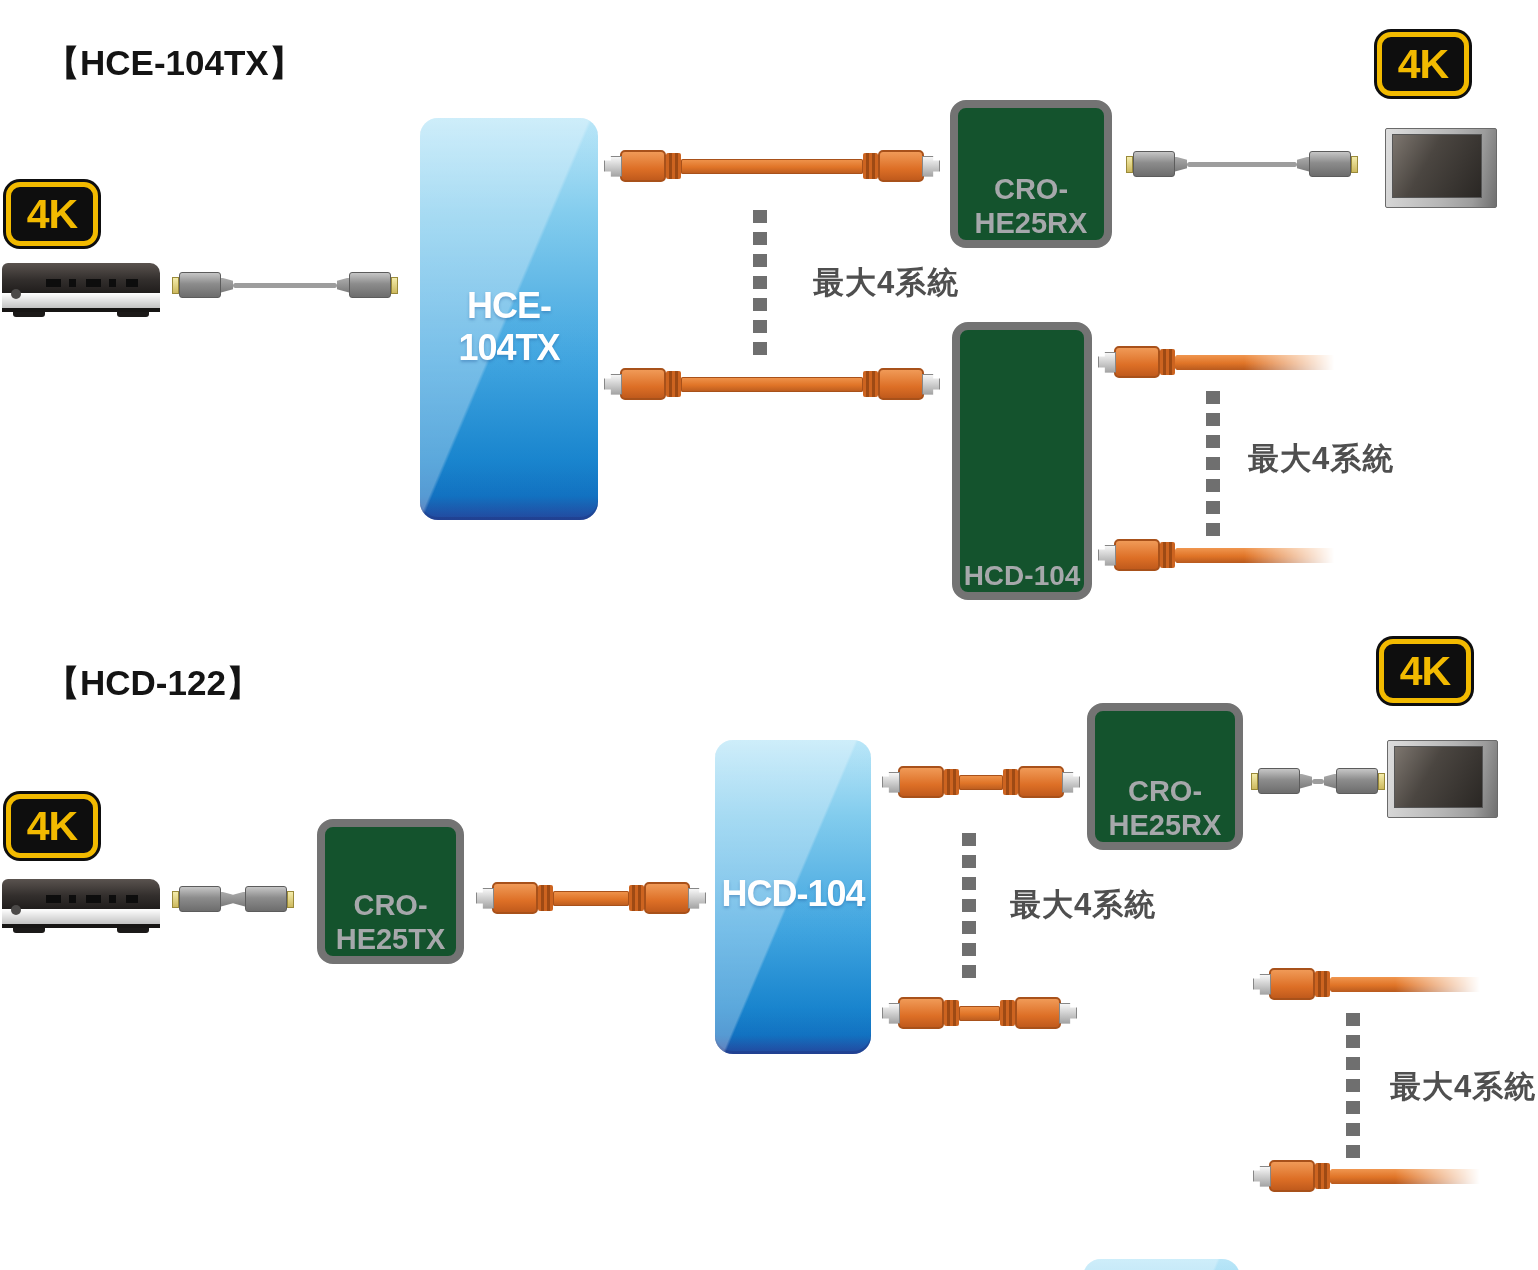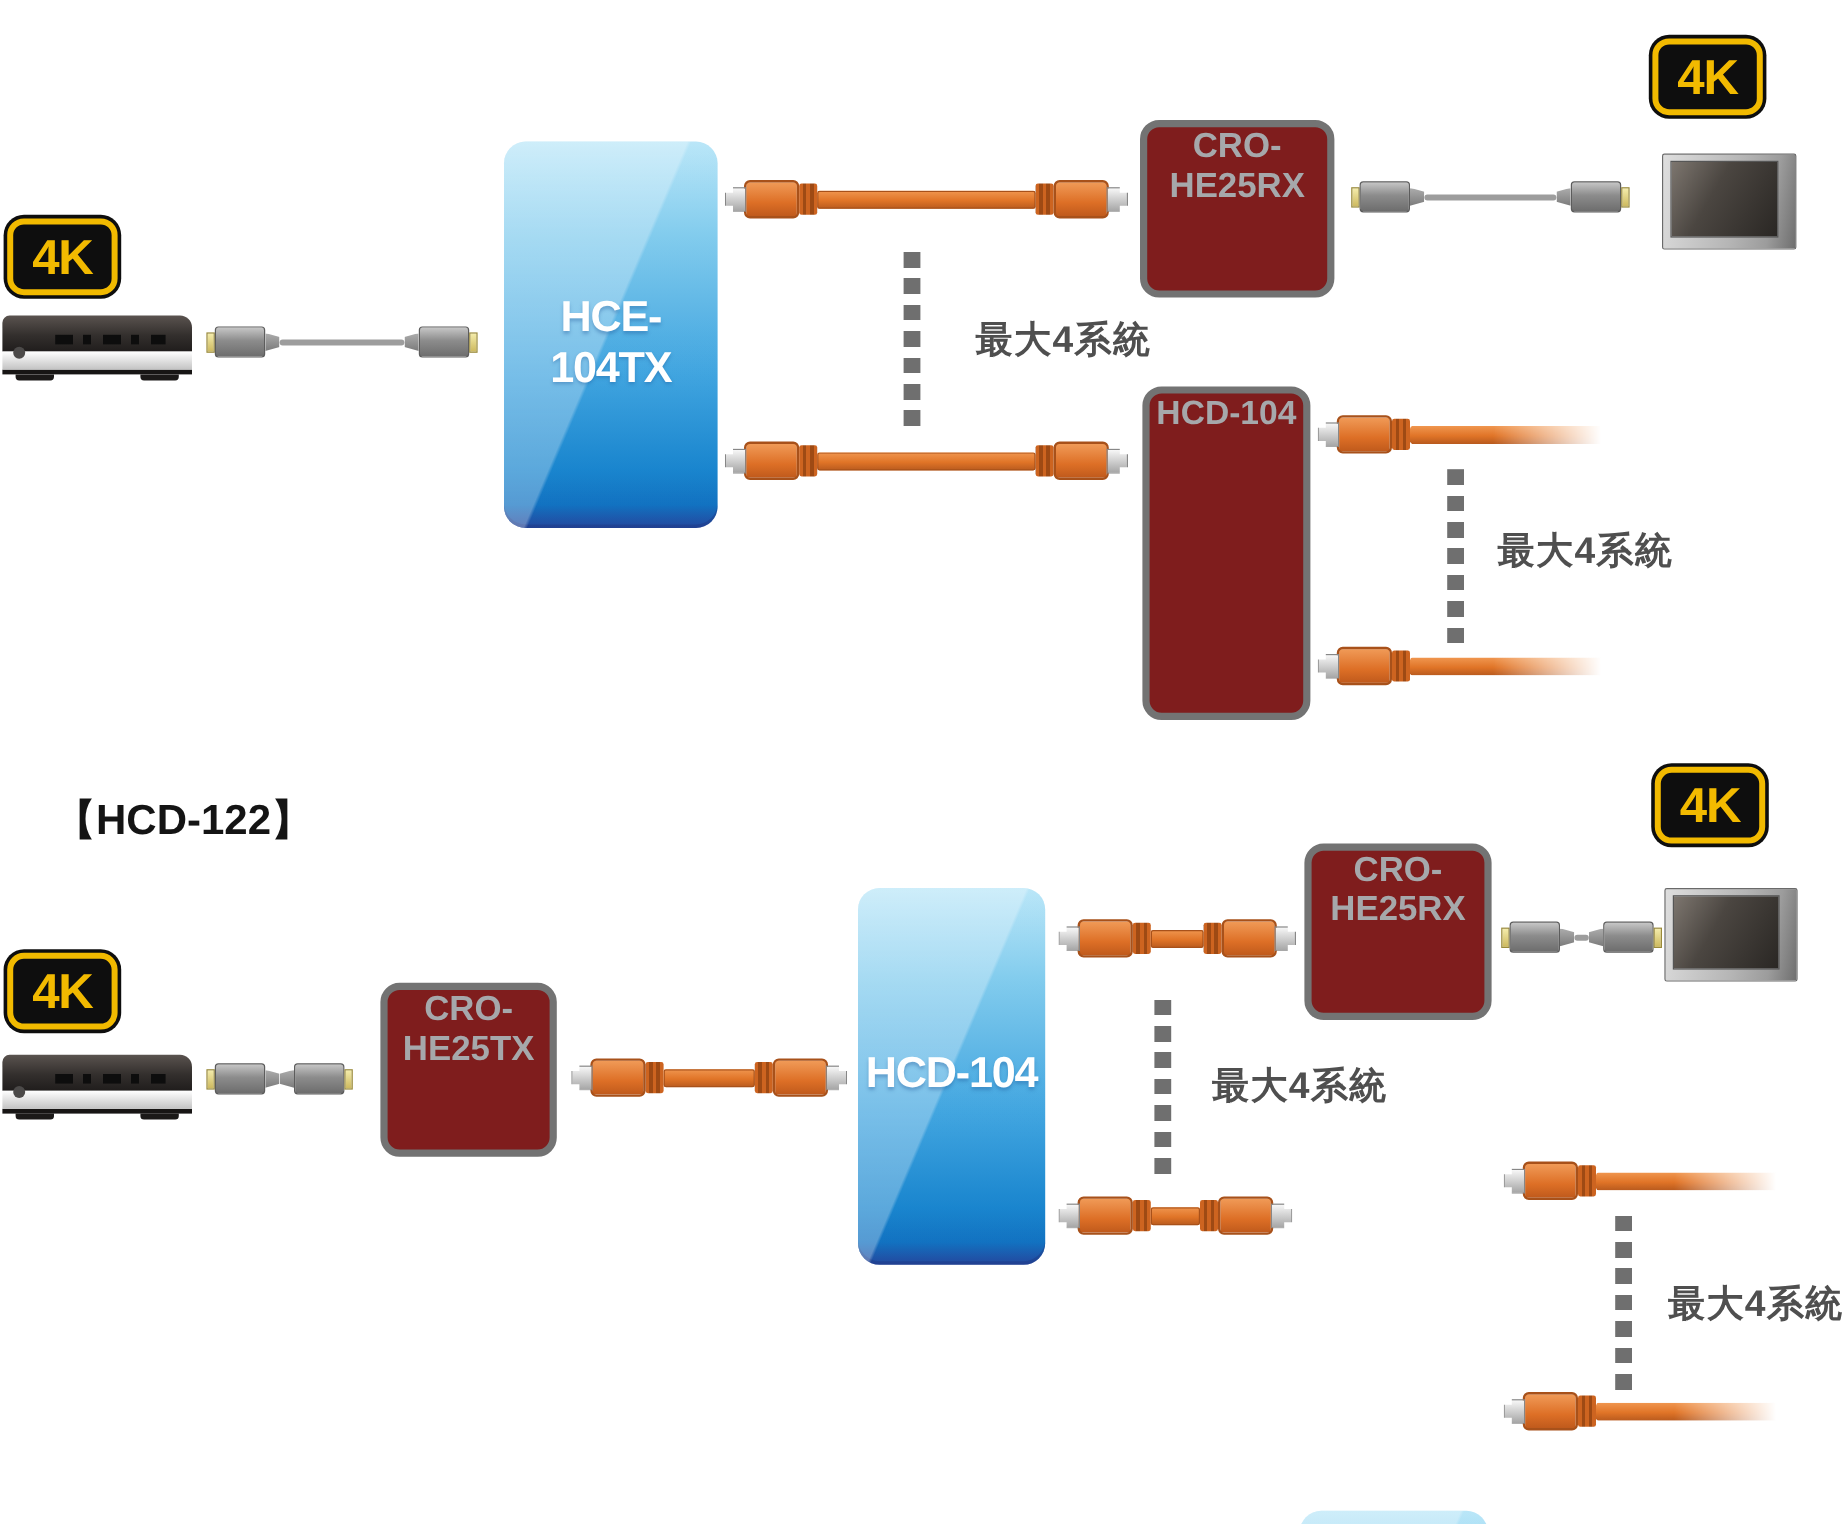--- a/index.html
+++ b/index.html
@@ -58,22 +58,22 @@
   .rj-rings { width: 15px; height: 26px; border-radius: 2px;
               background: repeating-linear-gradient(90deg, #cd6420 0 3px, #9e4a14 3px 6px); }
   .lan-tube { flex: 1; height: 15px; border-radius: 2px;
               background: linear-gradient(180deg, #f0964f 0%, #e07427 55%, #b85a1e 100%);
               box-shadow: inset 0 0 0 1px #a8511a; }
   .lan.fade .lan-tube { box-shadow: none;
               -webkit-mask-image: linear-gradient(90deg, #000 0%, #000 40%, rgba(0,0,0,0) 92%);
               mask-image: linear-gradient(90deg, #000 0%, #000 40%, rgba(0,0,0,0) 92%); }
 
   
-  .graybox { border: 6px solid #737373; border-radius: 16px; background: #7f1d1d;
-             display: flex; align-items: flex-start; justify-content: center; }
+  .graybox { border: 8px solid #737373; border-radius: 16px; background: #14532d;
+             display: flex; align-items: flex-end; justify-content: center; }
   .graybox .bx-label { text-align: center; color: #a6a8ab; font-weight: 800; font-size: 29px;
                        line-height: 1.15; letter-spacing: 0; }
 
   
   .bluebox { border-radius: 18px; position: relative; overflow: hidden;
              background: linear-gradient(180deg, #b9e6f8 0%, #7ecaed 25%, #3da3df 60%, #1583cd 85%, #0d6fc0 94%, #20449b 100%);
              box-shadow: inset 0 -3px 0 rgba(25, 45, 120, 0.35); }
   .bluebox::before { content: ""; position: absolute; inset: -2px;
              background: linear-gradient(113deg, rgba(255,255,255,0.30) 48.6%, rgba(255,255,255,0.02) 49.6%); }
   .bluebox .bx-label { position: absolute; left: 0; right: 0; text-align: center; color: #ffffff;
@@ -92,20 +92,21 @@
   
   .maxlabel { font-size: 31px; font-weight: 800; color: #4f4f4f; letter-spacing: 1px; white-space: nowrap; }
 </style>
 </head>
 <body>
 
 <div id="canvas">
 
   <div class="section">
 
+    <div class="title abs" style="left:45px; top:40px;">【HCE-104TX】</div>
 
     <div class="badge4k abs" style="left:6px; top:182px;">
       <span>4K</span>
     </div>
 
     <div class="player abs" style="left:2px; top:263px;">
       <div class="p-top"></div>
       <div class="p-band"></div>
       <div class="p-base"></div>
       <div class="p-feet">
@@ -121,21 +122,21 @@
           <i class="hd-neck"></i>
         </div>
       <div class="hd-wire"></div>
       <div class="hd-conn r">
           <i class="hd-tip"></i>
           <i class="hd-body"></i>
           <i class="hd-neck"></i>
         </div>
     </div>
 
-    <div class="bluebox abs" style="left:420px; top:118px; width:178px; height:322px;padding-left:16px;">
+    <div class="bluebox abs" style="left:420px; top:118px; width:178px; height:402px;padding-left:16px;">
       <div class="bx-label" style="top:52%;">HCE-104TX</div>
     </div>
 
     <div class="lan abs" style="left:604px; top:148px; width:336px;">
       <div class="rj l">
           <i class="rj-tip"></i>
           <i class="rj-boot"></i>
           <i class="rj-rings"></i>
         </div>
       <div class="lan-tube"></div>

